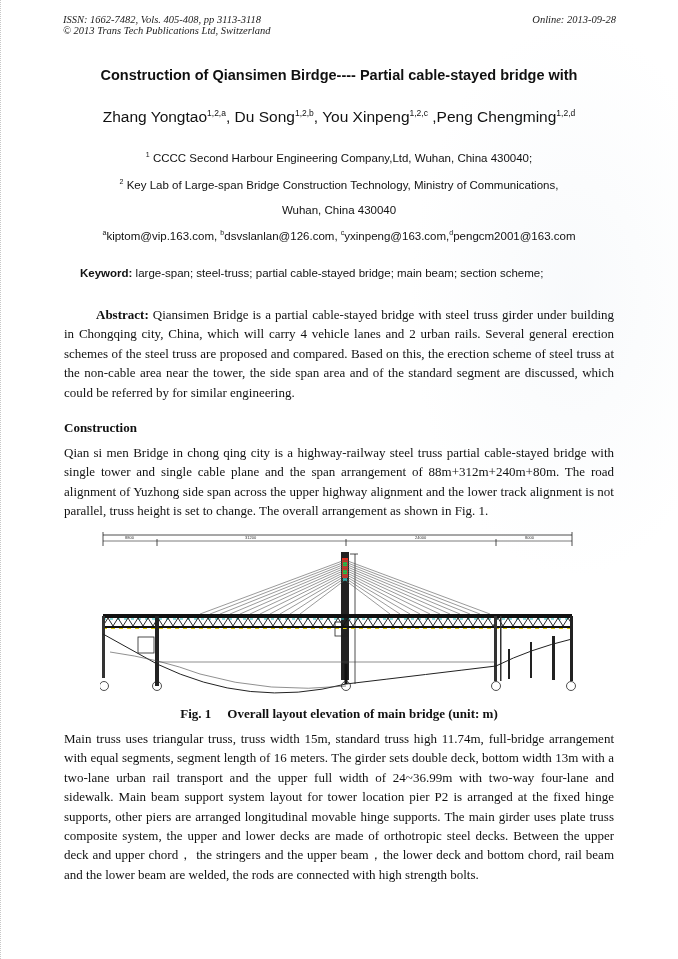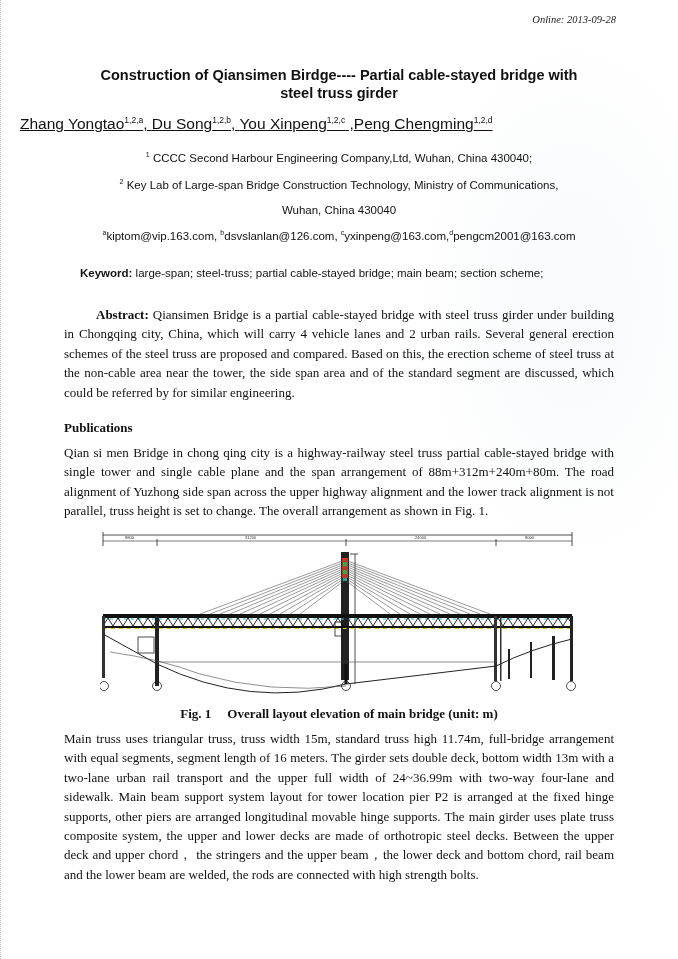--- a/index.html
+++ b/index.html
@@ -24,22 +24,22 @@
   }
   .header .online { position: absolute; right: 0; top: 0; }
   .header div.line { white-space: nowrap; }
 
   .title {
     position: absolute; left: 40px; width: 598px; top: 66px;
     text-align: center; font-family: "Liberation Sans", sans-serif;
     font-weight: bold; font-size: 14.5px; line-height: 18px;
   }
   .authors {
-    position: absolute; left: 20px; width: 638px; top: 115px; 
-    font-family: "Liberation Sans", sans-serif; font-size: 15.5px; text-decoration: underline;
+    position: absolute; left: 20px; width: 638px; top: 108px; text-align: center;
+    font-family: "Liberation Sans", sans-serif; font-size: 15.5px;
   }
   .authors sup { font-size: 8.5px; }
   .affil {
     position: absolute; left: 20px; width: 638px; text-align: center;
     font-family: "Liberation Sans", sans-serif; font-size: 11.5px;
   }
   .affil sup { font-size: 7px; }
   .keyword {
     position: absolute; left: 64px; top: 267px; width: 560px;
     font-family: "Liberation Sans", sans-serif; font-size: 11.5px; padding-left: 16px;
@@ -61,44 +61,45 @@
   }
   .caption .gap { display: inline-block; width: 16px; }
 </style>
 </head>
 <body>
 
 <div class="page-edge-left"></div>
 <div class="watermark"></div>
 
 <div class="header">
+  <div class="line">ISSN: 1662-7482, Vols. 405-408, pp 3113-3118</div>
+  <div class="line">© 2013 Trans Tech Publications Ltd, Switzerland</div>
   <div class="online">Online: 2013-09-28</div>
 </div>
 
 <div class="title">
   <div>Construction of Qiansimen Birdge---- Partial cable-stayed bridge with</div>
-  <div>steel truss girder</div>
 </div>
 
 <div class="authors">
   <span><span>Zhang Yongtao</span><sup>1,2,a</sup><span>, </span></span><span><span>Du Song</span><sup>1,2,b</sup><span>, </span></span><span><span>You Xinpeng</span><sup>1,2,c</sup><span> ,</span></span><span><span>Peng Chengming</span><sup>1,2,d</sup></span>
 </div>
 
 <div class="affil" style="top:151px;"><sup>1</sup><span> CCCC Second Harbour Engineering Company,Ltd, Wuhan, China 430040;</span></div>
 <div class="affil" style="top:178px;"><sup>2</sup><span> Key Lab of Large-span Bridge Construction Technology, Ministry of Communications,</span></div>
 <div class="affil" style="top:204px;"><span>Wuhan, China 430040</span></div>
 <div class="affil" style="top:229px;">
   <sup>a</sup><span>kiptom@vip.163.com, </span><sup>b</sup><span>dsvslanlan@126.com, </span><sup>c</sup><span>yxinpeng@163.com,</span><sup>d</sup><span>pengcm2001@163.com</span>
 </div>
 
 <div class="keyword"><b>Keyword:</b><span> large-span; steel-truss; partial cable-stayed bridge; main beam; section scheme;</span></div>
 
 <div class="para" style="top:305px;"><b>Abstract:</b><span> Qiansimen Bridge is a partial cable-stayed bridge with steel truss girder under building in Chongqing city, China, which will carry 4 vehicle lanes and 2 urban rails. Several general erection schemes of the steel truss are proposed and compared. Based on this, the erection scheme of steel truss at the non-cable area near the tower, the side span area and of the standard segment are discussed, which could be referred by for similar engineering.</span></div>
 
-<div class="heading" style="top:420px;">Publications</div>
+<div class="heading" style="top:420px;">Construction</div>
 <div class="para" style="top:443px;">Qian si men  Bridge in chong qing city is a highway-railway steel truss partial cable-stayed bridge with single tower and single cable plane and the span arrangement of 88m+312m+240m+80m. The road alignment of Yuzhong side span across the upper highway alignment and the lower track alignment is not parallel, truss height is set to change. The overall arrangement as shown in Fig. 1.</div>
 
 <div class="figure">
   <svg width="480" height="172" viewBox="0 0 480 172">
 
     <line x1="3" y1="11" x2="472" y2="11" stroke="#222" stroke-width="0.8"></line>
     <line x1="3" y1="8" x2="3" y2="22" stroke="#222" stroke-width="0.8"></line>
     <line x1="472" y1="8" x2="472" y2="22" stroke="#222" stroke-width="0.8"></line>
     <line x1="3" y1="17" x2="472" y2="17" stroke="#222" stroke-width="0.6"></line>
     <line x1="57" y1="15" x2="57" y2="22" stroke="#222" stroke-width="0.8"></line>

